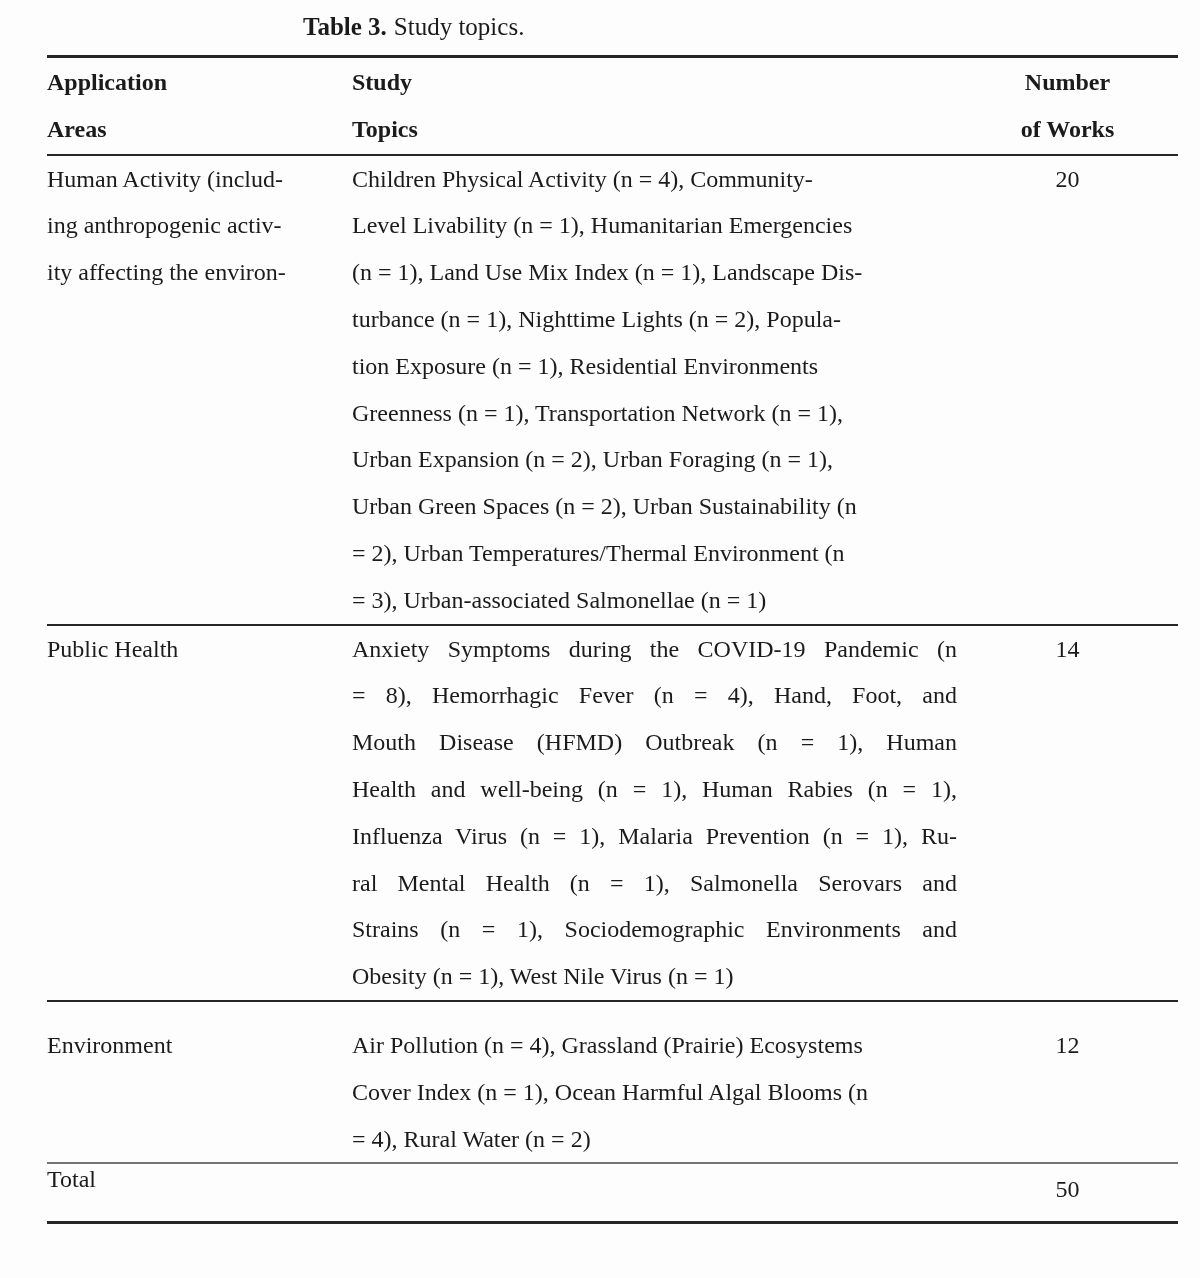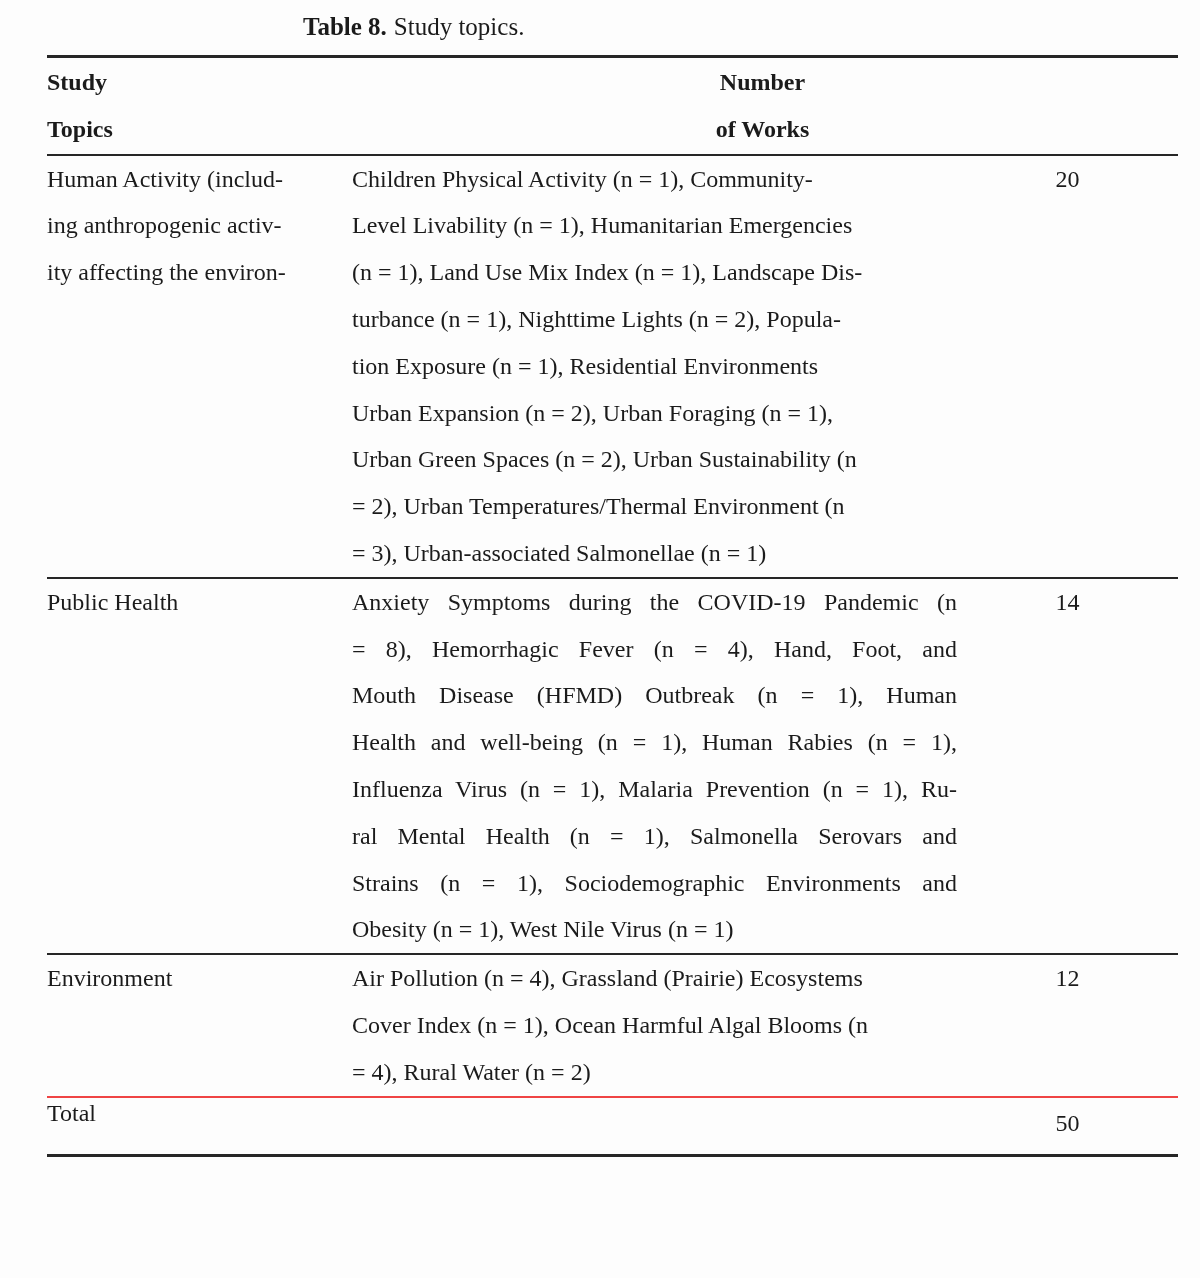--- a/index.html
+++ b/index.html
@@ -52,48 +52,53 @@
     text-align: justify;
     text-align-last: justify;
   }
 </style>
 </head>
 <body>
 
 <div class="page">
 
   <div class="caption">
-    <span class="cap-label">Table 8.</span><span class="cap-text">Study topics.</span>
+    <span class="cap-label">Table 3.</span><span class="cap-text">Study topics.</span>
   </div>
 
   <div class="table">
 
     <div class="thead">
+      <div class="cell col-area">
+          <div class="tline">Application</div>
+          <div class="tline">Areas</div>
+        </div>
       <div class="cell col-topics">
           <div class="tline">Study</div>
           <div class="tline">Topics</div>
         </div>
       <div class="cell col-count">
           <div class="tline">Number</div>
           <div class="tline">of Works</div>
         </div>
     </div>
 
     <div class="trow">
       <div class="cell col-area">
           <div class="tline">Human Activity (includ-</div>
           <div class="tline">ing anthropogenic activ-</div>
           <div class="tline">ity affecting the environ-</div>
         </div>
       <div class="cell col-topics">
-          <div class="tline">Children Physical Activity (n = 1), Community-</div>
+          <div class="tline">Children Physical Activity (n = 4), Community-</div>
           <div class="tline">Level Livability (n = 1), Humanitarian Emergencies</div>
           <div class="tline">(n = 1), Land Use Mix Index (n = 1), Landscape Dis-</div>
           <div class="tline">turbance (n = 1), Nighttime Lights (n = 2), Popula-</div>
           <div class="tline">tion Exposure (n = 1), Residential Environments</div>
+          <div class="tline">Greenness (n = 1), Transportation Network (n = 1),</div>
           <div class="tline">Urban Expansion (n = 2), Urban Foraging (n = 1),</div>
           <div class="tline">Urban Green Spaces (n = 2), Urban Sustainability (n</div>
           <div class="tline">= 2), Urban Temperatures/Thermal Environment (n</div>
           <div class="tline">= 3), Urban-associated Salmonellae (n = 1)</div>
         </div>
       <div class="cell col-count">20</div>
     </div>
 
     <div class="trow justified">
       <div class="cell col-area">
@@ -105,21 +110,21 @@
           <div class="tline">Mouth Disease (HFMD) Outbreak (n = 1), Human</div>
           <div class="tline">Health and well-being (n = 1), Human Rabies (n = 1),</div>
           <div class="tline">Influenza Virus (n = 1), Malaria Prevention (n = 1), Ru-</div>
           <div class="tline">ral Mental Health (n = 1), Salmonella Serovars and</div>
           <div class="tline">Strains (n = 1), Sociodemographic Environments and</div>
           <div class="tline">Obesity (n = 1), West Nile Virus (n = 1)</div>
         </div>
       <div class="cell col-count">14</div>
     </div>
 
-    <div class="trow" style="border-bottom:2px solid #ef4444;">
+    <div class="trow" style="border-bottom:2px solid #737373;margin-top:20px;">
       <div class="cell col-area">
           <div class="tline">Environment</div>
         </div>
       <div class="cell col-topics">
           <div class="tline">Air Pollution (n = 4), Grassland (Prairie) Ecosystems</div>
           <div class="tline">Cover Index (n = 1), Ocean Harmful Algal Blooms (n</div>
           <div class="tline">= 4), Rural Water (n = 2)</div>
         </div>
       <div class="cell col-count">12</div>
     </div>

